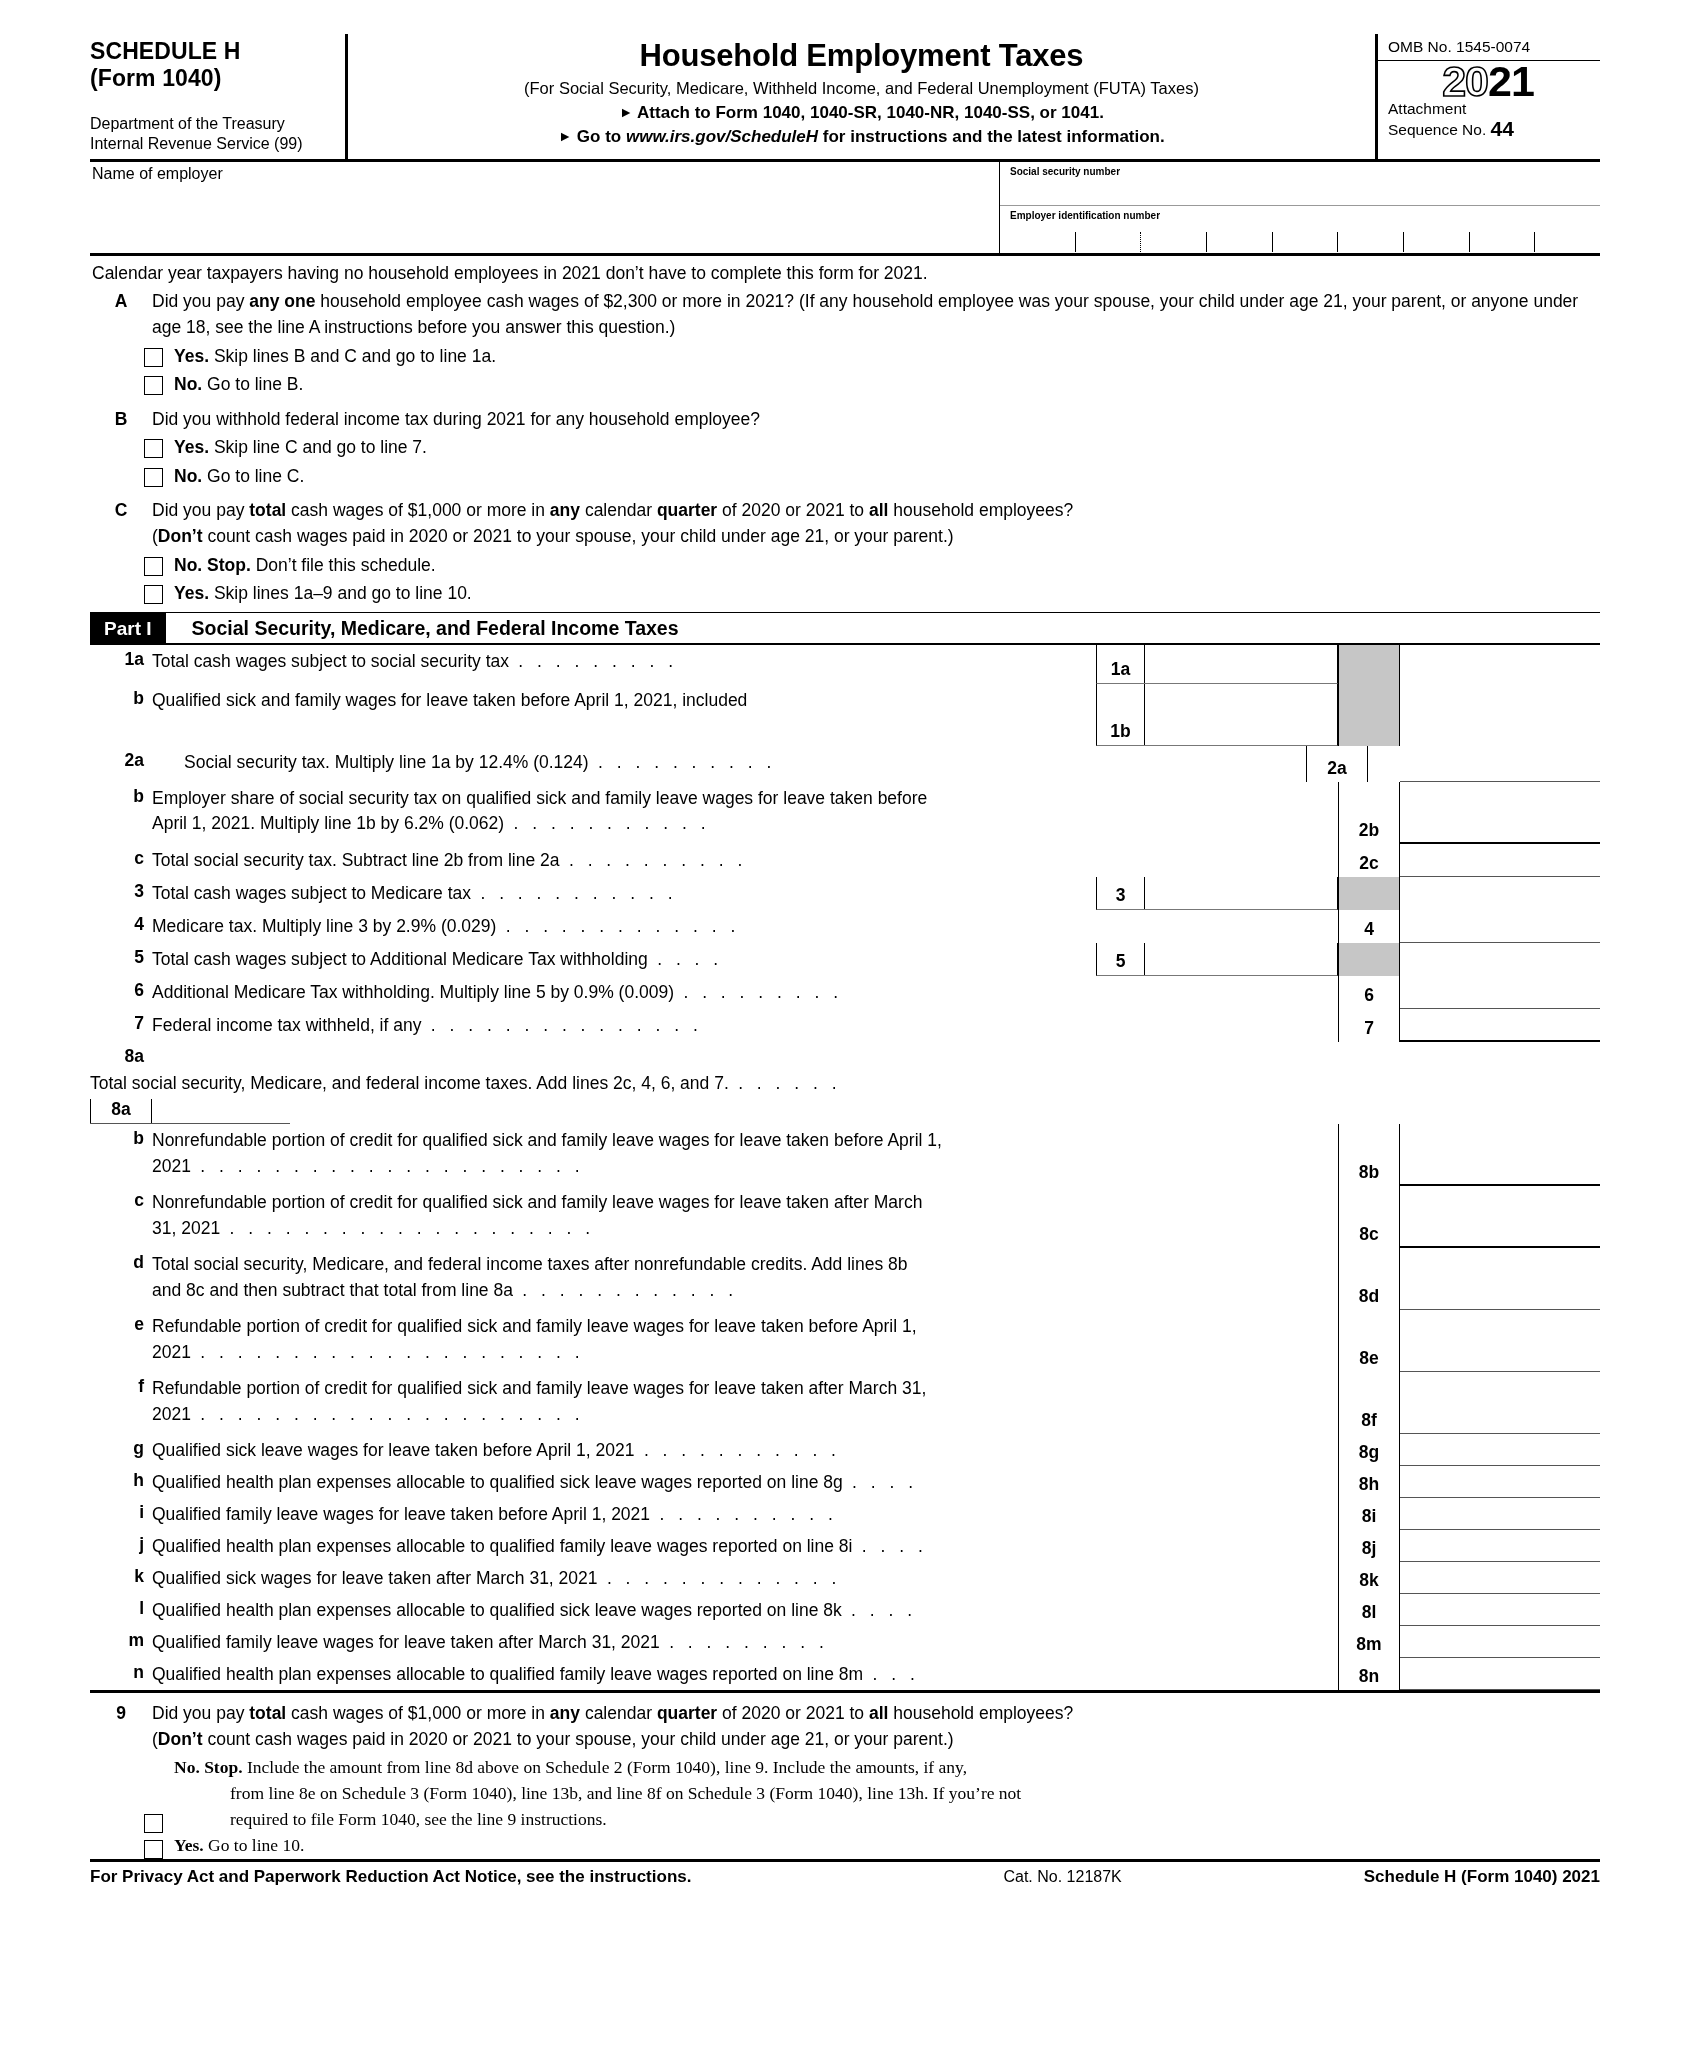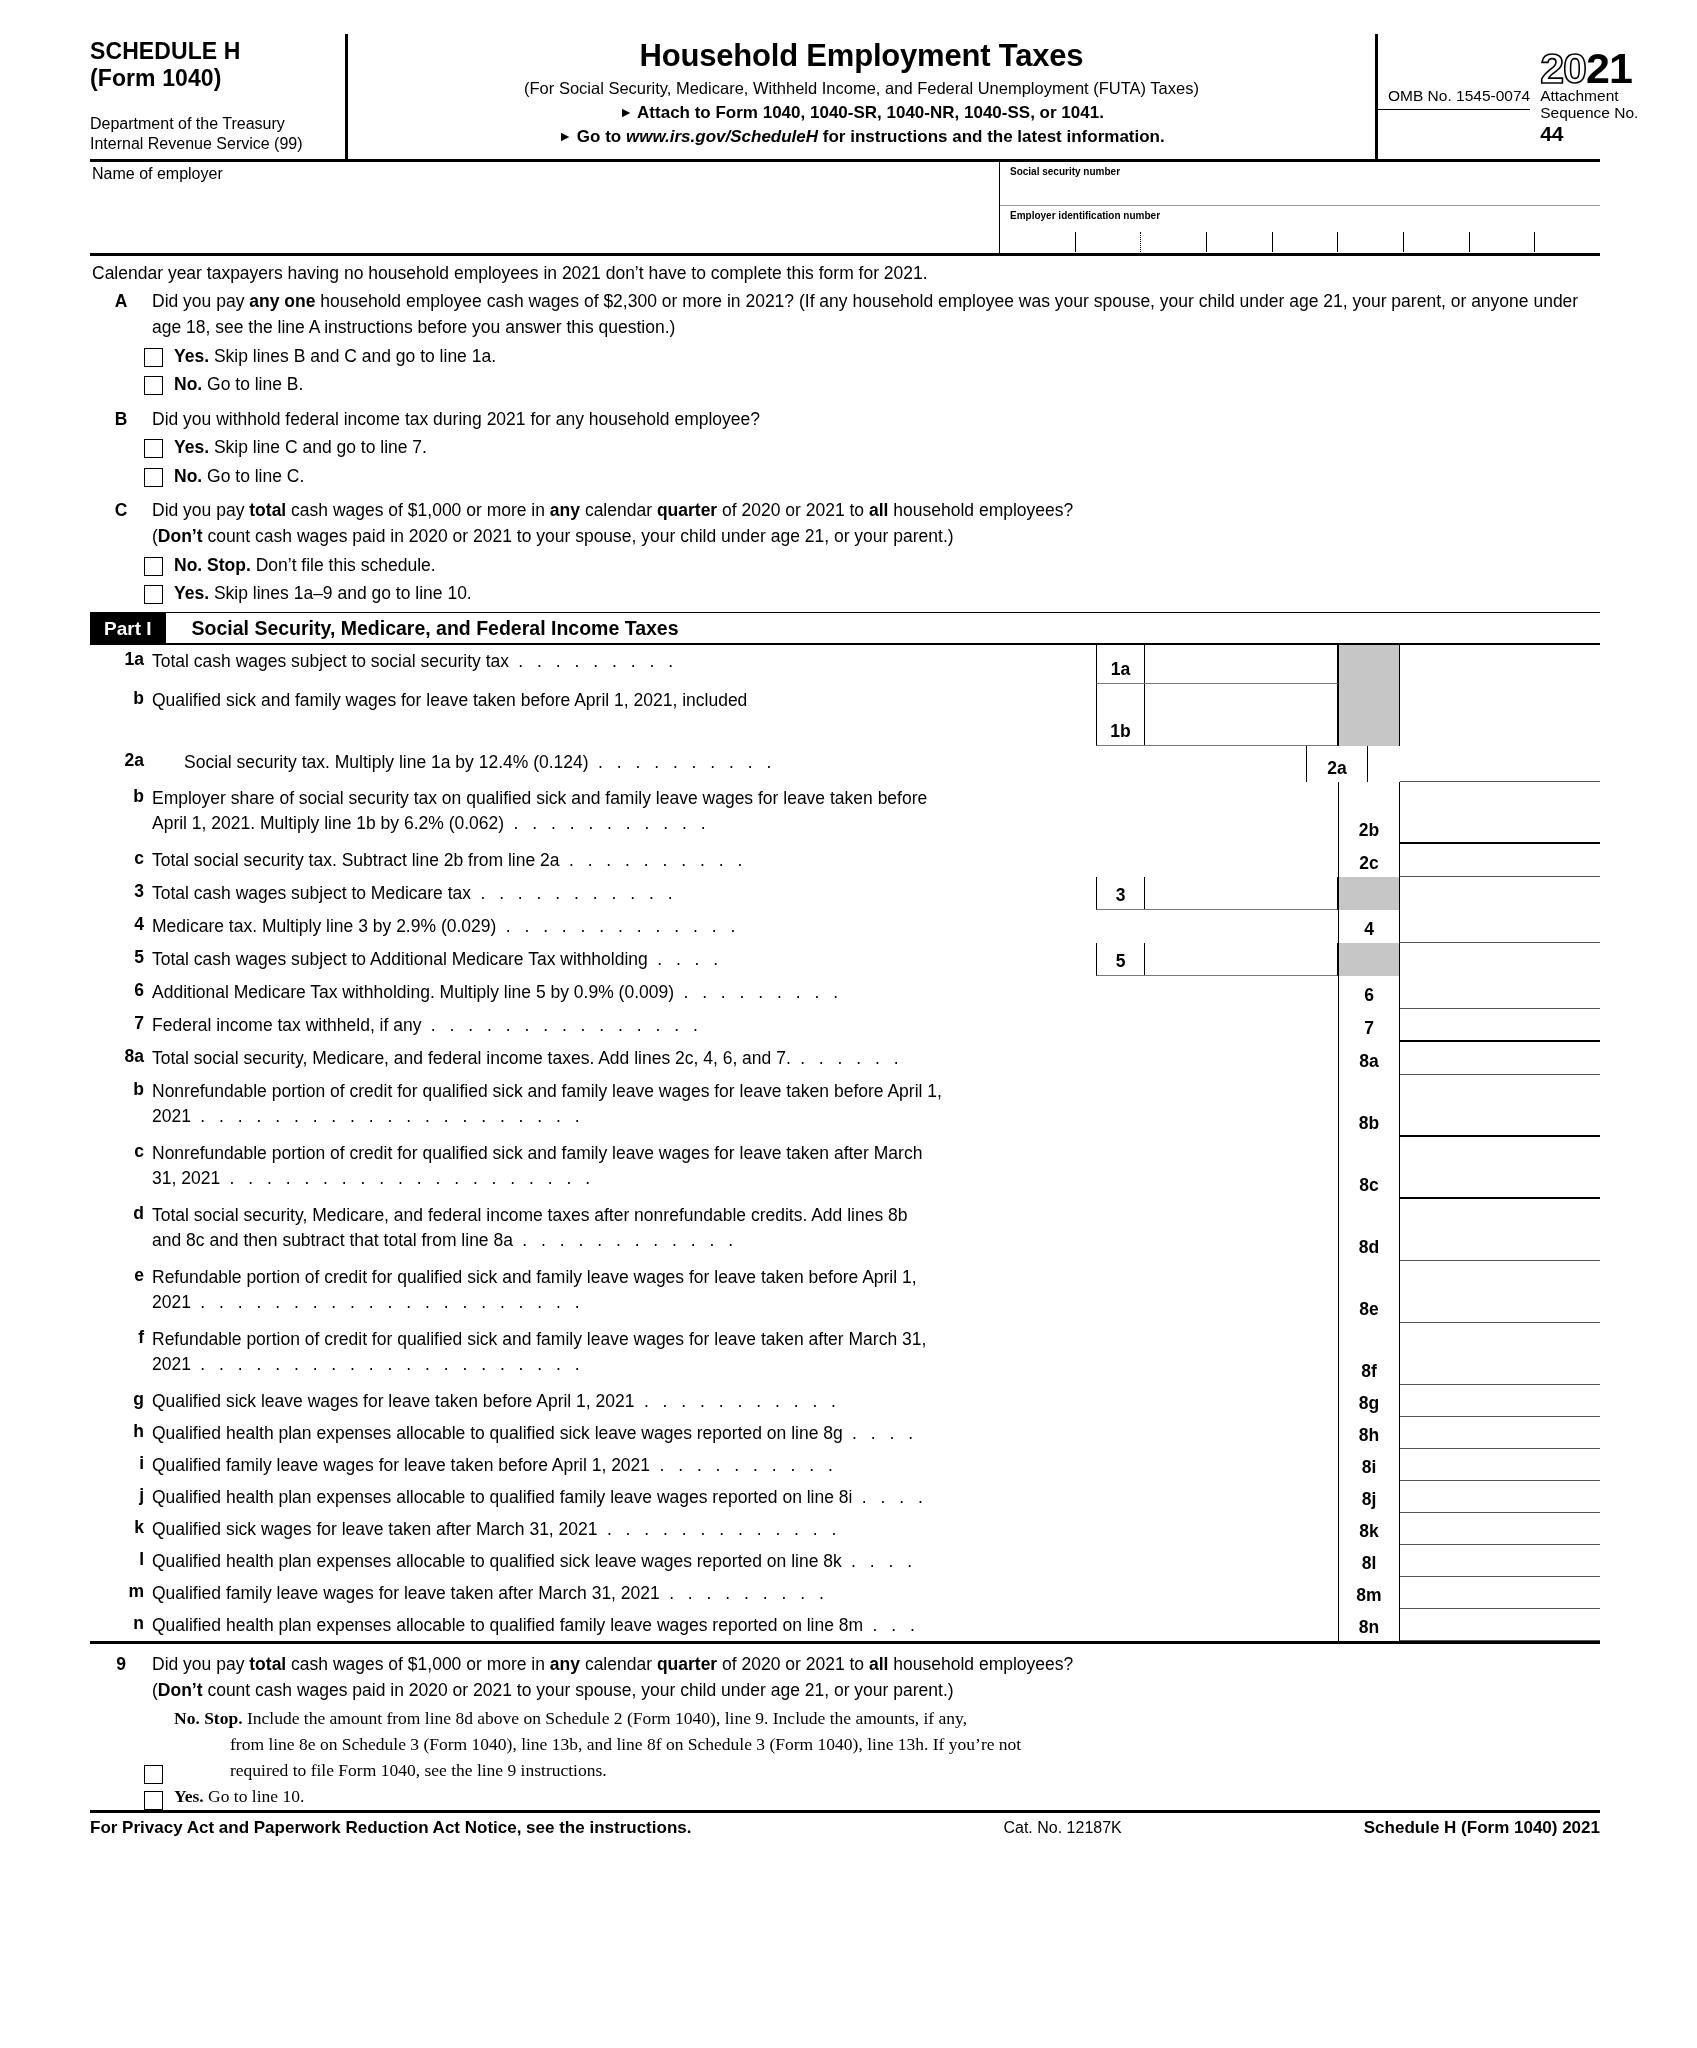--- a/index.html
+++ b/index.html
@@ -74,22 +74,21 @@
     font-weight:bold;
     margin-top:2px;
     line-height:1.3;
   }
   .form-goto i{font-style:italic;}
   .arw{font-size:14px;vertical-align:1px;}
   .hdr-right{
     width:222px;
     flex:0 0 auto;
     display:flex;
-    flex-direction:row;
-    align-items:center;
+    flex-direction:column;
   }
   .omb{
     font-size:15.5px;
     padding:4px 0 4px 10px;
     border-bottom:1.5px solid #000;
     white-space:nowrap;
   }
   .yr-wrap{
     flex:1 1 auto;
     padding:1px 0 0 10px;
@@ -547,21 +546,21 @@
         <div class="lrow" style="min-height: 33px;">
           <div class="lnum">7</div>
           <div class="ldesc"><span>Federal income tax withheld, if any</span><span class="leader"> . . . . . . . . . . . . . . .</span></div>
           <div class="inset">
             <div class="inset-num"></div>
             <div class="inset-val"></div>
           </div>
           <div class="rnum">7</div>
           <div class="ramt rule-thick"></div>
         </div>
-        <div class="lrow" style="min-height: 33px;">
+        <div class="lrow" style="min-height: 33px; flex-direction: column;">
           <div class="lnum">8a</div>
           <div class="ldesc"><span>Total social security, Medicare, and federal income taxes. Add lines 2c, 4, 6, and 7.</span><span class="leader"> . . . . . .</span></div>
           <div class="inset">
             <div class="inset-num"></div>
             <div class="inset-val"></div>
           </div>
           <div class="rnum">8a</div>
           <div class="ramt rule-thin"></div>
         </div>
         <div class="lrow" style="min-height: 62px;">

